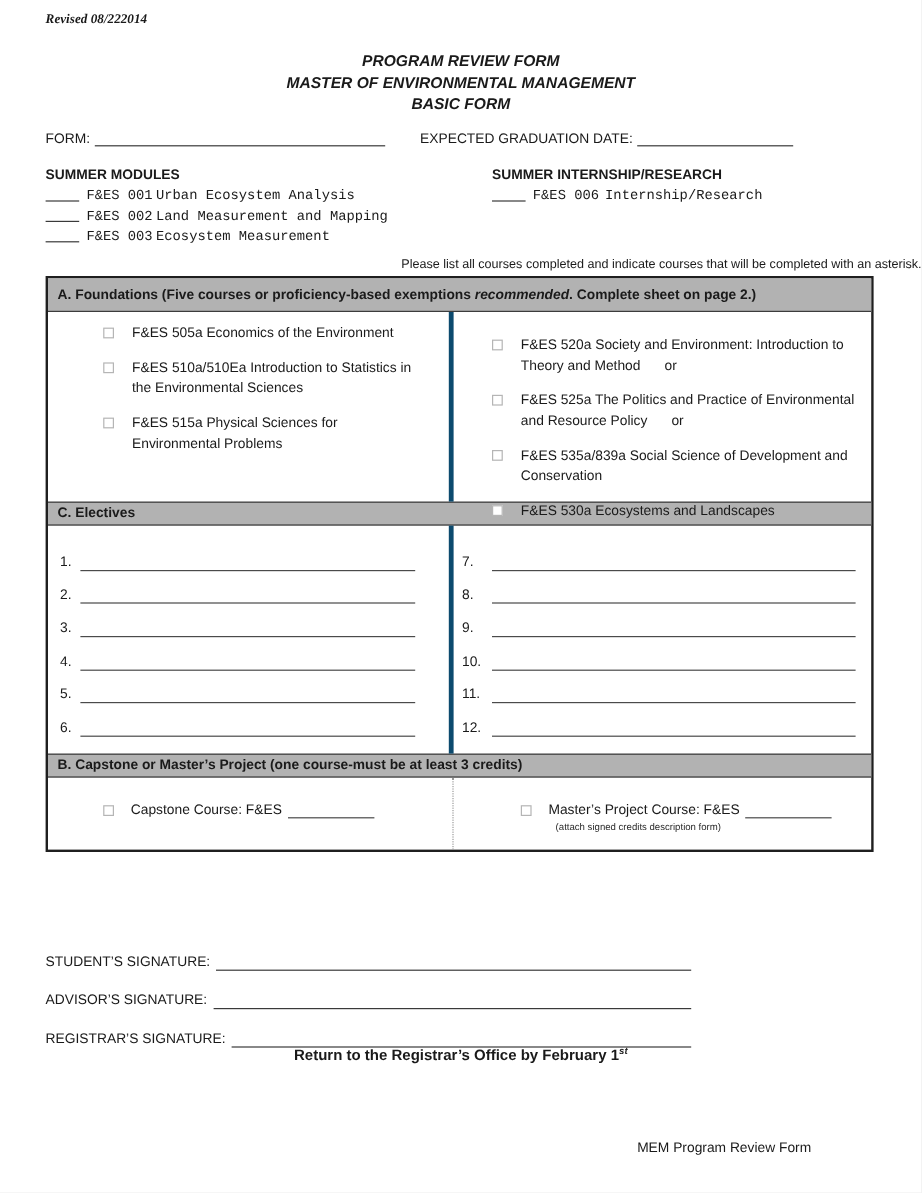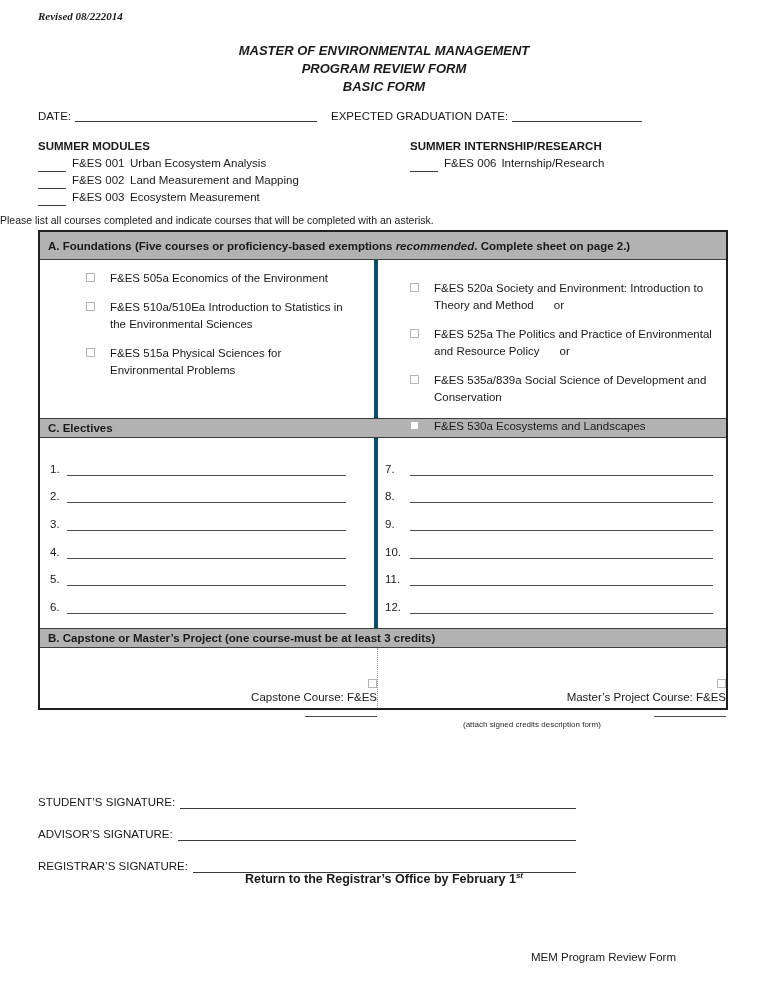--- a/index.html
+++ b/index.html
@@ -18,34 +18,34 @@
   .title-block {
     position:absolute; left:0; right:0; top:42px; text-align:center;
     font-weight:bold; font-style:italic; font-size:13px; line-height:18px;
   }
   .name-row {
     position:absolute; left:38px; top:109px; width:652px;
     display:flex; align-items:flex-end; white-space:nowrap;
   }
   .uline { display:inline-block; border-bottom:1px solid #3a3a3a; height:13px; }
   .name-line { width:242px; margin-left:4px; }
-  .date-label { margin-left:14px; }
+  .date-label { margin-left:29px; }
   .date-line { width:130px; margin-left:4px; }
 
   
   .summer { position:absolute; left:38px; top:138px; width:690px; display:flex; }
   .summer-col-left { width:372px; }
   .summer-col-right { flex:1; }
   .summer-heading { font-weight:bold; line-height:17px; }
-  .mod-row { display:flex; align-items:flex-end; line-height:17px; white-space:nowrap; }
+  .mod-row { display:flex; align-items:flex-start; line-height:17px; white-space:nowrap;font-family:Liberation Mono, monospace; }
   .mod-blank { width:28px; height:13px; border-bottom:1px solid #3a3a3a; margin-right:6px; flex:none; }
   .mod-code { width:58px; flex:none; }
   .mod-code.auto { width:auto; margin-right:5px; }
 
-  .instruction { position:absolute; left:0; right:0; top:214px; text-align:left; font-size:10.5px; }
+  .instruction { position:absolute; left:0; right:0; top:214px; text-align:right; font-size:10.5px; }
 
   
   .bigtable { position:absolute; left:38px; top:230px; width:690px; border:2px solid #1f1f1f; background:#fff; }
   .sec-header {
     background:#b2b2b2; border-bottom:1px solid #3c3c3c;
     display:flex; align-items:center; padding:0 8px;
     font-weight:bold; font-size:11.5px;
   }
   .sec-header.bordered-top { border-top:1px solid #3c3c3c; }
   .h28 { height:28px; } .h36 { height:20px; }
@@ -75,21 +75,21 @@
   .elective-row { display:flex; align-items:flex-end; height:27.7px; }
   .c-left-col .elective-row { padding-left:10px; padding-right:28px; }
   .c-right-col .elective-row { padding-left:7px; padding-right:13px; }
   .elect-num { flex:none; line-height:14px; }
   .c-left-col .elect-num { width:17px; }
   .c-right-col .elect-num { width:25px; }
   .elect-line { flex:1; border-bottom:1px solid #4a4a4a; height:12px; }
 
   
   .b-body { height:60px; }
-  .b-row { display:flex; align-items:flex-end; padding-top:31px; white-space:nowrap;flex-direction:column; }
+  .b-row { display:flex; align-items:flex-end; padding-top:20px; white-space:nowrap; }
   .b-left .checkbox { margin-left:46px; margin-top:0; margin-bottom:2px; }
   .b-right .checkbox { margin-left:56px; margin-top:0; margin-bottom:2px; }
   .b-label { margin-left:14px; line-height:14px; }
   .b-blank { width:72px; height:13px; border-bottom:1px solid #4a4a4a; margin-left:5px; }
   .b-note { margin-left:85px; margin-top:3px; font-size:8px; color:#2a2a2a; line-height:10px; }
 
   
   .signatures { position:absolute; left:38px; top:791px; width:538px; }
   .sig-row { display:flex; align-items:flex-end; height:18px; margin-bottom:14px; white-space:nowrap; }
   .sig-label { line-height:14px; }
@@ -101,27 +101,27 @@
   .footer { position:absolute; right:92px; top:951px; font-size:11.5px; }
 </style>
 </head>
 <body>
 
 <div class="page">
 
   <div class="revised">Revised 08/222014</div>
 
   <div class="title-block">
+    <div>PROGRAM REVIEW FORM</div>
     <div>MASTER OF ENVIRONMENTAL MANAGEMENT</div>
-    <div>PROGRAM REVIEW FORM</div>
     <div>BASIC FORM</div>
   </div>
 
   <div class="name-row">
-    <span>DATE:</span>
+    <span>FORM:</span>
     <span class="uline name-line"></span>
     <span class="date-label">EXPECTED GRADUATION DATE:</span>
     <span class="uline date-line"></span>
   </div>
 
   <div class="summer">
     <div class="summer-col-left">
       <div class="summer-heading">SUMMER MODULES</div>
       <div class="mod-row">
         <span class="mod-blank"></span>

